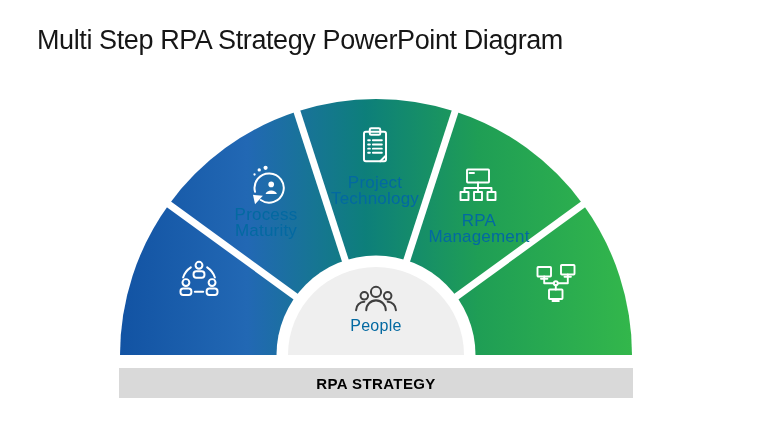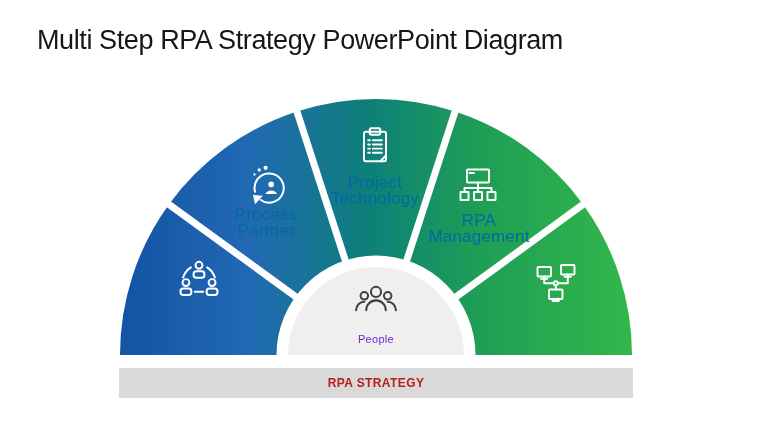--- a/index.html
+++ b/index.html
@@ -16,29 +16,29 @@
   .icon{position:absolute;}
   .icon svg{display:block;width:100%;height:100%;}
   .icon .ln{fill:none;stroke:#ffffff;stroke-width:1.9;stroke-linecap:round;stroke-linejoin:round;}
   .icon .fl{fill:#ffffff;stroke:none;}
   .icon-people .ln{stroke:#3f3f3f;stroke-width:2.1;}
   .seg-label{
     position:absolute;color:#0369a1;font-size:17px;line-height:15.5px;
     text-align:center;letter-spacing:0.2px;
   }
   .people-label{
-    position:absolute;left:326px;top:333px;width:100px;text-align:center;
-    color:#6d28d9;font-size:11px;letter-spacing:0.3px;
+    position:absolute;left:326px;top:317px;width:100px;text-align:center;
+    color:#0369a1;font-size:16px;letter-spacing:0.3px;
   }
   .footer-bar{
     position:absolute;left:119px;top:368px;width:514px;height:30px;
     background:#d9d9d9;display:flex;align-items:center;justify-content:center;
   }
   .footer-bar span{
-    font-size:12px;font-weight:700;color:#b91c1c;letter-spacing:0.4px;
+    font-size:15px;font-weight:700;color:#000000;letter-spacing:0.4px;
   }
 </style>
 </head>
 <body>
 
 <div class="stage">
 
   <div class="title">Multi Step RPA Strategy PowerPoint Diagram</div>
 
   <svg class="arc-svg" viewBox="0 0 514 260">
@@ -149,21 +149,21 @@
         <circle cx="11.8" cy="17.5" r="3.9"></circle>
         <path d="M3.2,32.5 a8.8,8.8 0 0 1 8.6,-8.7"></path>
         <circle cx="36.2" cy="17.5" r="3.9"></circle>
         <path d="M36.2,23.8 a8.8,8.8 0 0 1 8.6,8.7"></path>
       </g>
     </svg>
   </div>
 
   <div class="seg-label" style="left:206px;top:207px;width:120px;">
     <span>Process</span><br>
-    <span>Partner</span>
+    <span>Maturity</span>
   </div>
   <div class="seg-label" style="left:305px;top:175px;width:140px;">
     <span>Project</span><br>
     <span>Technology</span>
   </div>
   <div class="seg-label" style="left:419px;top:213px;width:120px;">
     <span>RPA</span><br>
     <span>Management</span>
   </div>
 

